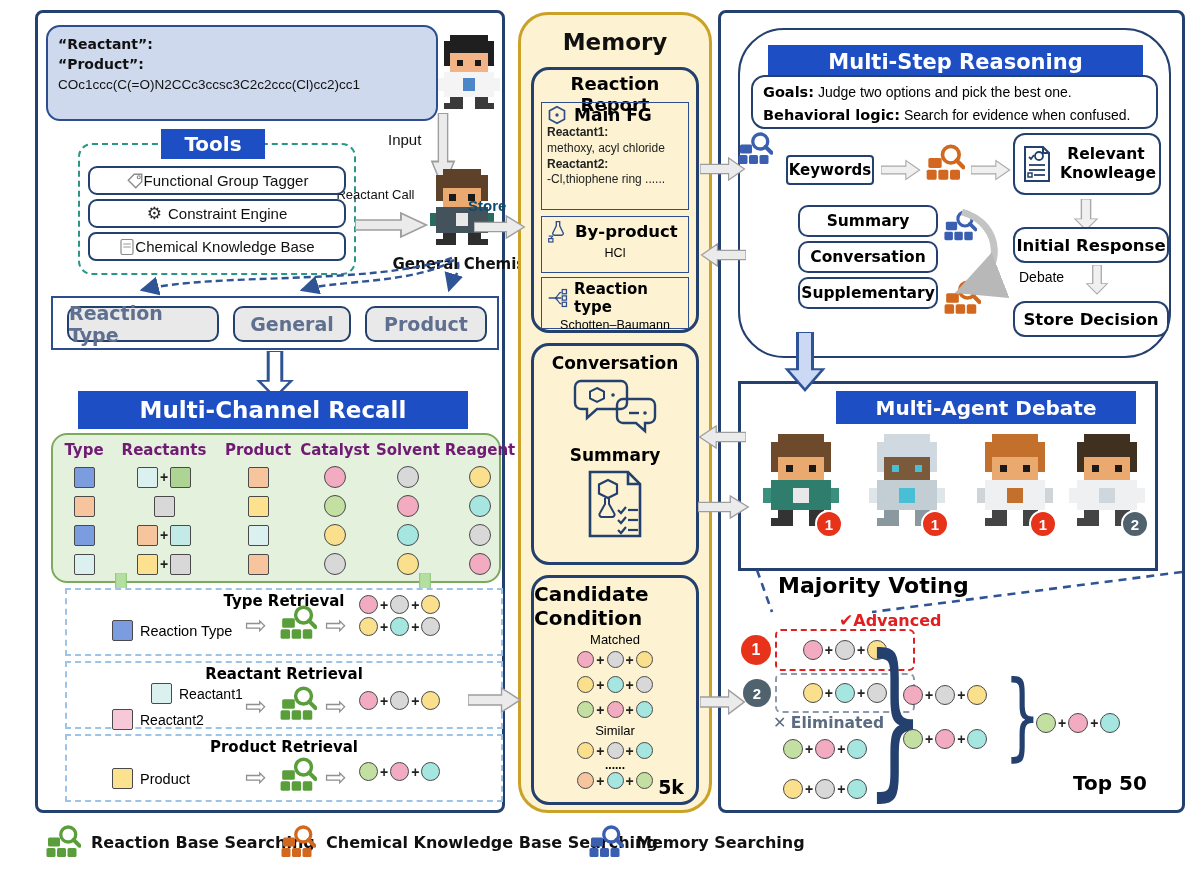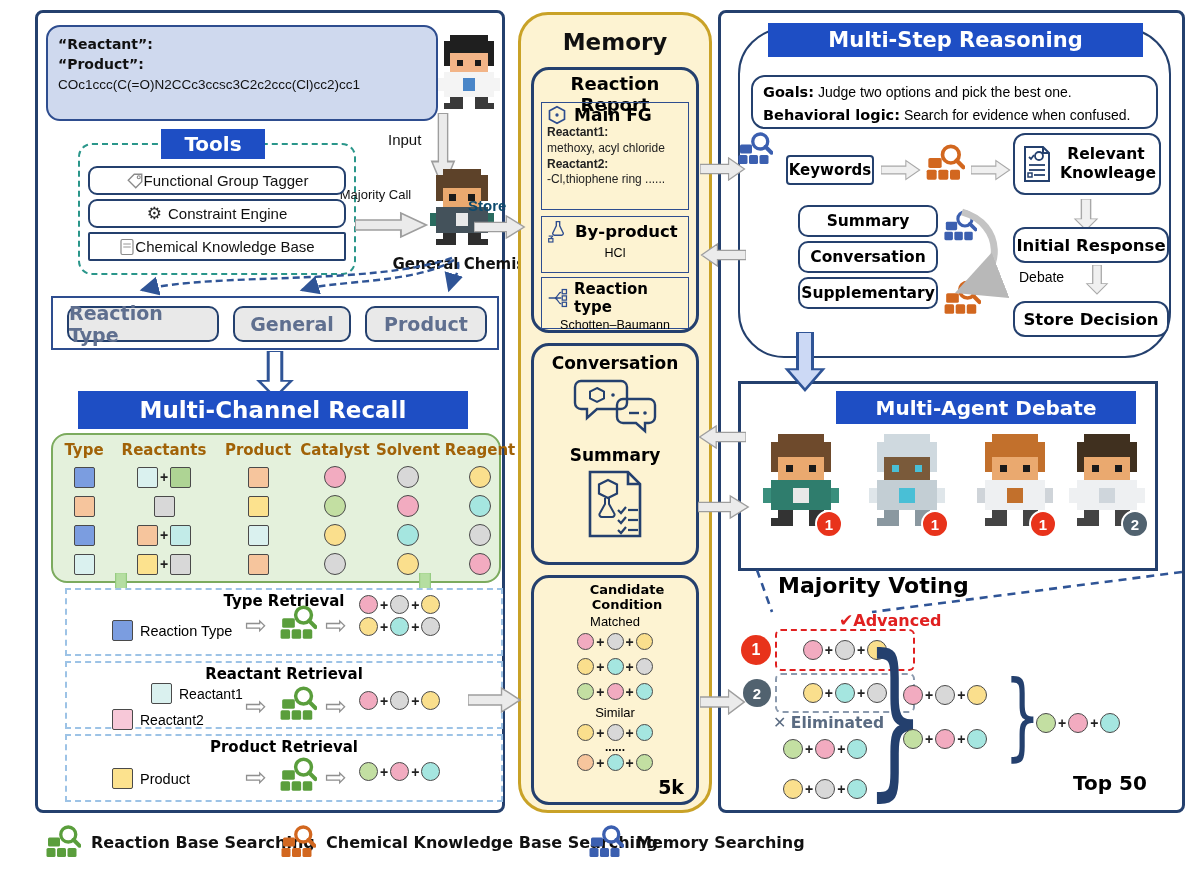--- a/index.html
+++ b/index.html
@@ -139,38 +139,38 @@
             <path d="M3 11 L11 3 H21 V13 L13 21 Z" fill="#fff" stroke="#8a8a8a" stroke-width="1.8"></path>
             <circle cx="17" cy="7" r="2" fill="none" stroke="#8a8a8a" stroke-width="1.5"></circle>
           </svg>
         </span>
       <span style="font-size:15px;color:#111;">Functional Group Tagger</span>
     </div>
     <div class="abs navybox" style="left:50px;top:186px;width:258px;height:29px;border-radius:9px;gap:6px;z-index:2;">
       <span style="font-size:17px;color:#2a2a2a;line-height:1;">⚙</span>
       <span style="font-size:15px;color:#111;">Constraint Engine</span>
     </div>
-    <div class="abs navybox" style="left:50px;top:219px;width:258px;height:29px;border-radius:2px;z-index:2;">
+    <div class="abs navybox" style="left:50px;top:219px;width:258px;height:29px;border-radius:8px;z-index:2;">
       <span>
           <svg width="16" height="18" viewBox="0 0 20 24">
             <rect x="2" y="2" width="16" height="20" rx="2" fill="#fff" stroke="#8a8a8a" stroke-width="1.6"></rect>
             <line x1="5" y1="8" x2="15" y2="8" stroke="#8a8a8a" stroke-width="1.2"></line>
             <line x1="5" y1="12" x2="15" y2="12" stroke="#8a8a8a" stroke-width="1.2"></line>
           </svg>
         </span>
       <span style="font-size:15px;color:#111;">Chemical Knowledge Base</span>
     </div>
 
     <div class="abs" style="left:350px;top:118px;font-size:15px;color:#111;">Input</div>
     <div class="abs" style="left:392px;top:100px;">
       <svg width="26" height="78" viewBox="0 0 28 58" preserveAspectRatio="none">
           <polygon points="9,0 19,0 19,36 26,36 14,56 2,36 9,36" fill="#ebebeb" stroke="#9e9e9e" stroke-width="1.5"></polygon>
         </svg>
     </div>
-    <div class="abs" style="left:280px;top:174px;width:115px;font-size:13px;color:#111;text-align:center;">Majority Call</div>
+    <div class="abs" style="left:280px;top:174px;width:115px;font-size:13px;color:#111;text-align:center;">Reactant Call</div>
     <div class="abs" style="left:317px;top:198px;">
       <svg width="74" height="28" viewBox="0 0 58 28" preserveAspectRatio="none">
           <polygon points="0,9 36,9 36,2 56,14 36,26 36,19 0,19" fill="#ebebeb" stroke="#9e9e9e" stroke-width="1.5"></polygon>
         </svg>
     </div>
     <div class="abs" style="left:392px;top:150px;width:64px;height:88px;">
         <svg width="100%" height="100%" viewBox="0 0 10 12" preserveAspectRatio="xMidYMid meet" shape-rendering="crispEdges">
           <rect x="2" y="0" width="1" height="1" fill="#5d4229"></rect>
           <rect x="3" y="0" width="1" height="1" fill="#5d4229"></rect>
           <rect x="4" y="0" width="1" height="1" fill="#5d4229"></rect>
@@ -273,21 +273,21 @@
     </div>
     <div class="abs" style="left:218px;top:338px;">
       <svg width="38" height="48" viewBox="0 0 28 58" preserveAspectRatio="none">
           <polygon points="9,0 19,0 19,36 26,36 14,56 2,36 9,36" fill="#ffffff" stroke="#2f5496" stroke-width="2.2"></polygon>
         </svg>
     </div>
 
     <div class="abs bluebar cf" style="left:40px;top:378px;width:390px;height:38px;font-size:23px;">Multi-Channel Recall</div>
 
     <div class="abs" style="left:13px;top:420px;width:450px;height:150px;background:#e4f1dc;border:2px solid #7cab5e;border-radius:16px;box-sizing:border-box;padding:6px 0 0 6px;">
-      <div class="grid6 cf" style="font-size:15px;color:#a16207;">
+      <div class="grid6 cf" style="font-size:15px;color:#701a75;">
         <span>Type</span>
         <span>Reactants</span>
         <span>Product</span>
         <span>Catalyst</span>
         <span>Solvent</span>
         <span>Reagent</span>
       </div>
       <div id="recall-rows">
           <div class="grid6" style="margin: 7px 0px;">
             <span class="square" style="background: rgb(123, 157, 224);"></span>
@@ -522,21 +522,21 @@
             <line x1="44" y1="42" x2="54" y2="42" stroke="#24406e" stroke-width="2.2"></line>
             <path d="M34 52 l3 3 5 -6" fill="none" stroke="#24406e" stroke-width="2.2"></path>
             <line x1="44" y1="52" x2="54" y2="52" stroke="#24406e" stroke-width="2.2"></line>
             <path d="M34 62 l3 3 5 -6" fill="none" stroke="#24406e" stroke-width="2.2"></path>
             <line x1="44" y1="62" x2="54" y2="62" stroke="#24406e" stroke-width="2.2"></line>
           </svg>
       </div>
     </div>
 
     <div class="abs" style="left:10px;top:560px;width:168px;height:230px;border:3px solid #24406e;border-radius:18px;box-sizing:border-box;">
-      <div class="cf" style="text-align:center;font-size:13px;margin-top:4px;margin-left:24px;">Candidate Condition</div>
+      <div class="cf" style="text-align:left;font-size:20px;margin-top:4px;">Candidate Condition</div>
       <div style="text-align:center;font-size:13px;margin-top:2px;">Matched</div>
       <div class="dots" style="--ds:17px;justify-content:center;margin-top:4px;">
           <span class="dot" style="background: rgb(242, 171, 192);"></span>
           <span class="plus">+</span>
           <span class="dot" style="background: rgb(216, 216, 216);"></span>
           <span class="plus">+</span>
           <span class="dot" style="background: rgb(250, 223, 141);"></span>
         </div>
       <div class="dots" style="--ds:17px;justify-content:center;margin-top:8px;">
           <span class="dot" style="background: rgb(250, 223, 141);"></span>
@@ -568,21 +568,21 @@
           <span class="plus">+</span>
           <span class="dot" style="background: rgb(195, 223, 162);"></span>
         </div>
       <div class="cf abs" style="right:12px;bottom:4px;font-size:19px;">5k</div>
     </div>
   </div>
 
   <div class="panel" style="left:718px;top:10px;width:467px;height:803px;">
 
     <div class="abs" style="left:17px;top:15px;width:433px;height:330px;border:2.5px solid #24406e;border-radius:46px;box-sizing:border-box;"></div>
-    <div class="abs bluebar cf" style="left:47px;top:10px;width:375px;height:34px;font-size:21px;z-index:2;">Multi-Step Reasoning</div>
+    <div class="abs bluebar cf" style="left:47px;top:32px;width:375px;height:34px;font-size:21px;z-index:2;">Multi-Step Reasoning</div>
 
     <div class="abs" style="left:30px;top:62px;width:407px;height:54px;border:2.5px solid #24406e;border-radius:14px;box-sizing:border-box;padding:4px 10px;font-size:14px;line-height:1.55;z-index:2;background:#fff;">
       <div><span class="cf" style="font-size:14.5px;">Goals:</span> <span>Judge two options and pick the best one.</span></div>
       <div><span class="cf" style="font-size:14.5px;">Behavioral  logic:</span> <span>Search for evidence when confused.</span></div>
     </div>
 
     <span class="abs" style="left:16px;top:118px;color:#3b5fb0;z-index:2;">
         <svg width="36" height="36" viewBox="0 0 24 24">
           <rect x="2" y="9" width="8" height="6" rx="1" fill="currentColor"></rect>
           <rect x="1" y="16" width="6" height="6" rx="1" fill="currentColor"></rect>

